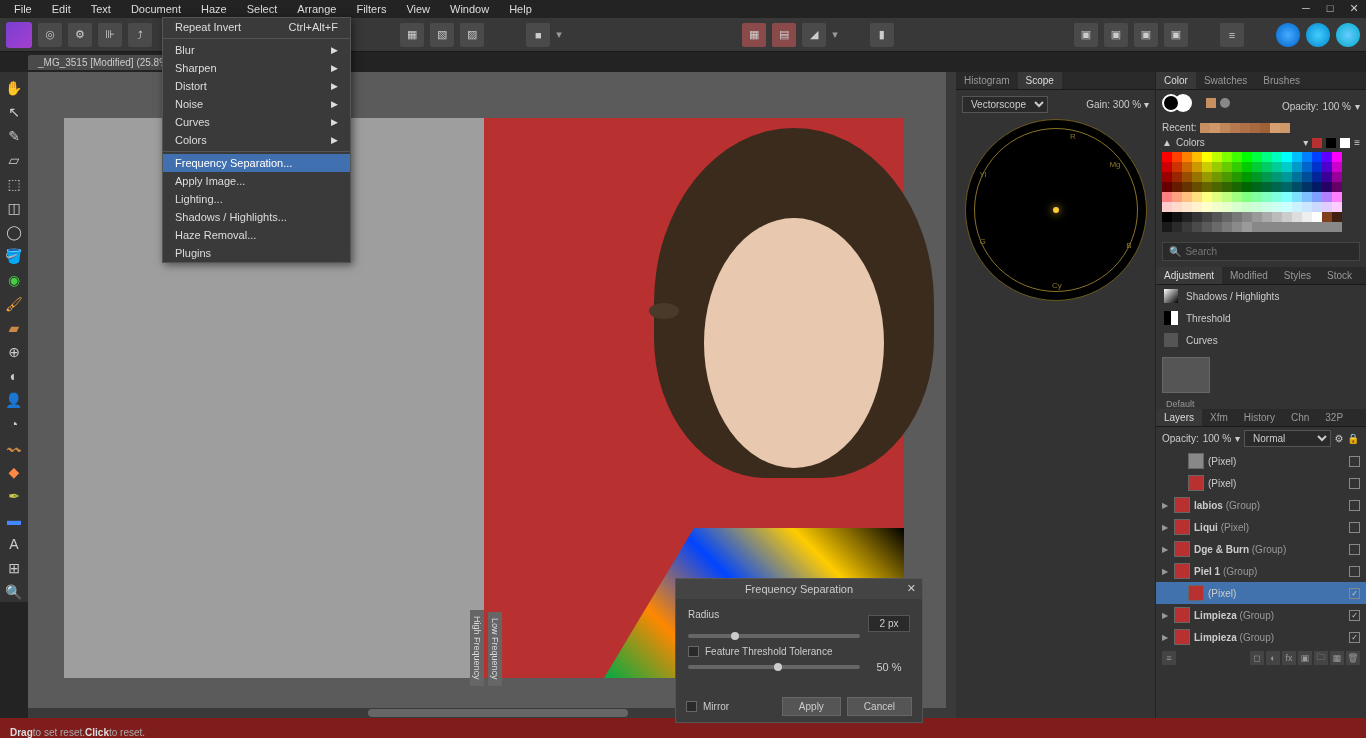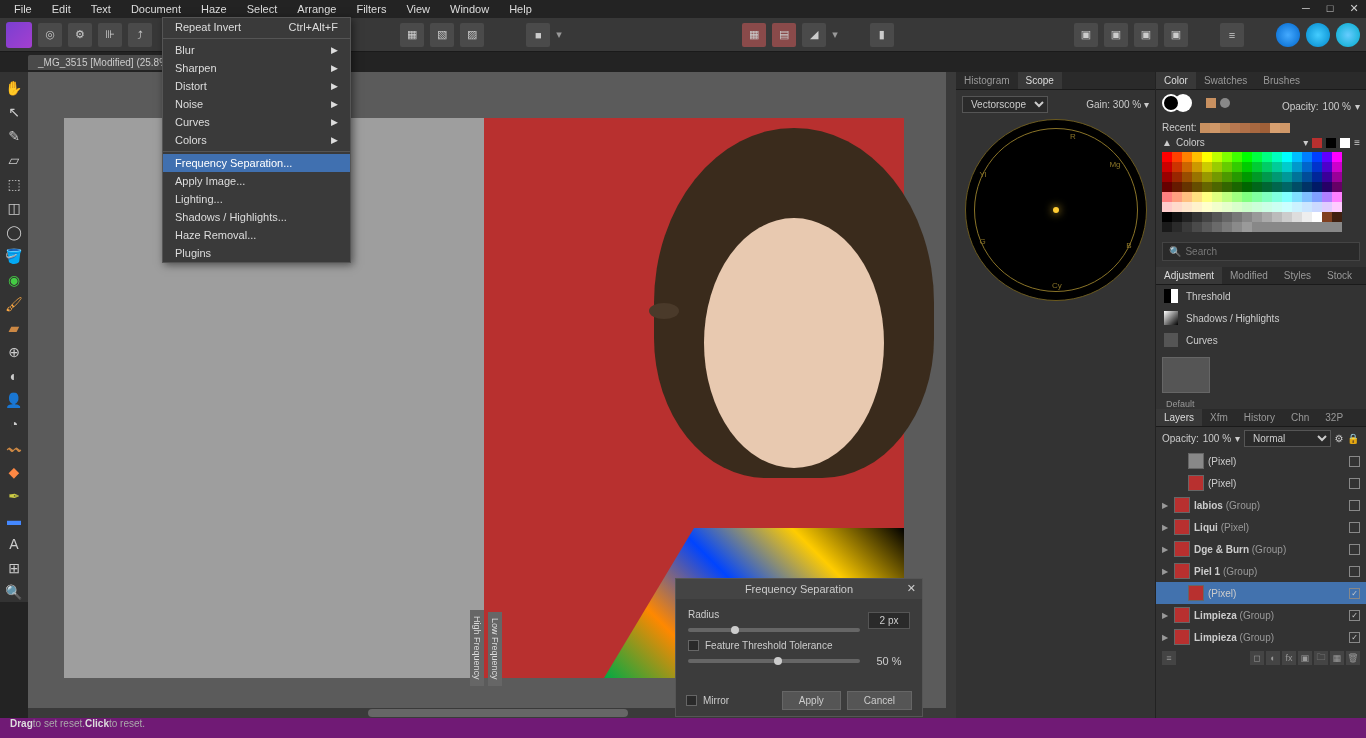--- a/index.html
+++ b/index.html
@@ -46,21 +46,21 @@
 .dropdown .item.highlighted { background: #4070b0; color: #fff; }
 .dropdown .sep { height: 1px; background: #555; margin: 2px 0; }
 .dropdown .arrow { font-size: 9px; }
 
 
 .dialog { position: absolute; left: 675px; top: 578px; width: 248px; background: #3c3c3c; border: 1px solid #555; z-index: 90; }
 .dialog .title { background: #444; padding: 4px 8px; font-size: 11px; text-align: center; position: relative; }
 .dialog .title .close { position: absolute; right: 6px; top: 3px; cursor: pointer; }
 .dialog .body { padding: 10px 12px; }
 .dialog .row { margin-bottom: 8px; }
-.dialog .label { font-size: 10px; color: #ccc; margin-bottom: 8px; display: block; }
+.dialog .label { font-size: 10px; color: #ccc; margin-bottom: 14px; display: block; }
 .dialog .slider-row { display: flex; align-items: center; gap: 8px; }
 .dialog .slider { flex: 1; height: 4px; background: #666; position: relative; border-radius: 2px; }
 .dialog .slider .thumb { position: absolute; width: 8px; height: 8px; background: #ccc; border-radius: 50%; top: -2px; }
 .dialog .value-box { width: 42px; background: #2a2a2a; border: 1px solid #555; padding: 2px 4px; font-size: 10px; text-align: center; }
 .dialog .checkbox-row { display: flex; align-items: center; gap: 6px; font-size: 10px; }
 .dialog .checkbox { width: 11px; height: 11px; background: #2a2a2a; border: 1px solid #666; }
 .dialog .buttons { display: flex; justify-content: flex-end; gap: 6px; padding: 6px 10px; }
 .dialog .btn { padding: 3px 16px; background: #555; border: 1px solid #666; font-size: 10px; cursor: pointer; }
 
 
@@ -107,21 +107,21 @@
 .layer-thumb { width: 16px; height: 16px; background: #b8302f; border: 1px solid #666; }
 .layer-thumb.gray { background: #888; }
 .layer-arrow { width: 8px; color: #999; font-size: 8px; }
 .layer-check { width: 11px; height: 11px; border: 1px solid #888; margin-left: auto; }
 .layer-check.checked::after { content: '✓'; font-size: 8px; color: #ccc; display: block; text-align: center; line-height: 9px; }
 
 .layer-buttons { display: flex; gap: 2px; padding: 3px 6px; justify-content: flex-end; }
 .layer-buttons .lb { width: 14px; height: 14px; background: #444; cursor: pointer; font-size: 9px; display:flex; align-items:center; justify-content:center; color:#999; }
 
 
-.statusbar { position: absolute; bottom: 0; left: 0; right: 0; height: 20px; background: #701a75; display: flex; align-items: flex-start; padding: 0 10px; font-size: 10px; color: #aaa; }
+.statusbar { position: absolute; bottom: 0; left: 0; right: 0; height: 20px; background: #7f1d1d; display: flex; align-items: flex-end; padding: 0 10px; font-size: 10px; color: #aaa; }
 .statusbar b { color: #ddd; }
 
 .scroll-h { position: absolute; bottom: 20px; left: 28px; right: 410px; height: 10px; background: #3a3a3a; }
 .scroll-h .thumb { position: absolute; left: 340px; width: 260px; height: 8px; top: 1px; background: #666; border-radius: 4px; }
 .scroll-v { position: absolute; right: 410px; top: 72px; bottom: 30px; width: 10px; background: #3a3a3a; }
 
 .mini-sw { display: inline-block; width: 10px; height: 10px; }
 </style>
 </head>
 <body>
@@ -540,26 +540,26 @@
     </div>
 
     <div class="panel-tabs">
       <div class="tab active">Adjustment</div>
       <div class="tab">Modified</div>
       <div class="tab">Styles</div>
       <div class="tab">Stock</div>
     </div>
     <div class="adjustment-list">
       <div class="adj-item">
+          <div class="adj-thumb"></div>
+          <span>Shadows / Highlights</span>
+        </div>
+      <div class="adj-item">
           <div class="adj-thumb" style="background:linear-gradient(90deg,#000 50%,#fff 50%)"></div>
           <span>Threshold</span>
-        </div>
-      <div class="adj-item">
-          <div class="adj-thumb"></div>
-          <span>Shadows / Highlights</span>
         </div>
       <div class="adj-item">
           <div class="adj-thumb" style="background:#555"></div>
           <span>Curves</span>
         </div>
     </div>
     <div class="preset-thumb"></div>
     <div style="padding-left:10px;font-size:9px;color:#999">Default</div>
 
     <div class="panel-tabs">

